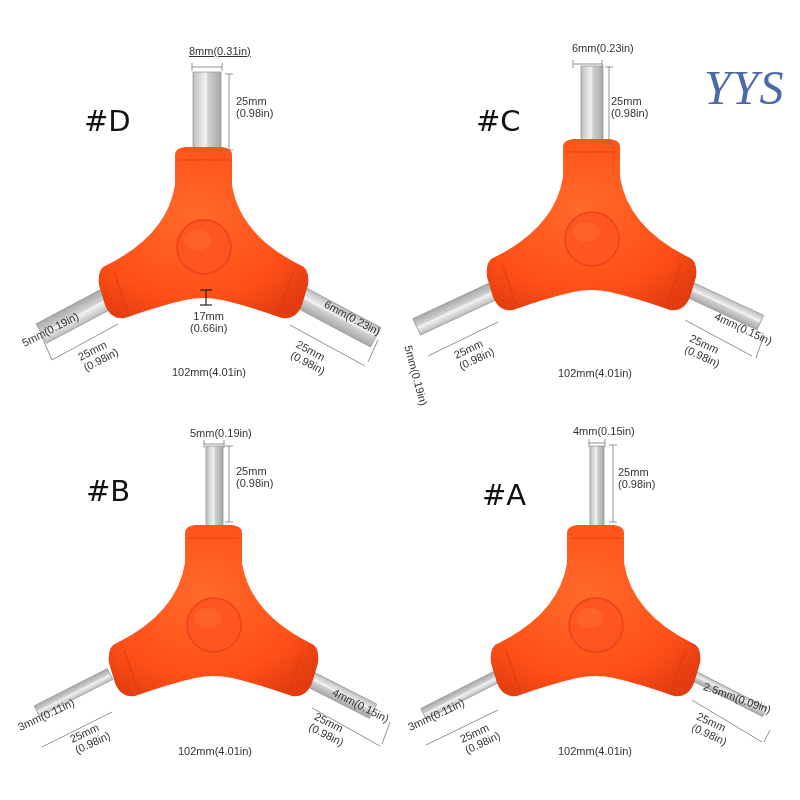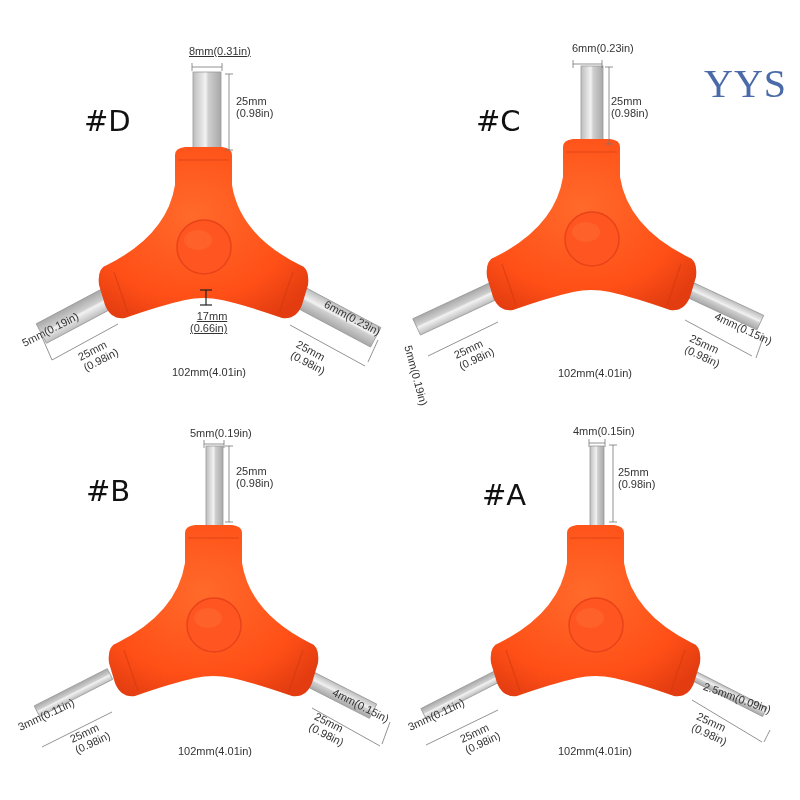--- a/index.html
+++ b/index.html
@@ -1,21 +1,21 @@
 <!DOCTYPE html>
 <html><head>
 <meta charset="utf-8">
 <style>
   html, body { margin: 0; padding: 0; background: #ffffff; }
   body { width: 800px; height: 800px; position: relative; overflow: hidden; font-family: "Liberation Sans", sans-serif; }
   .quad { position: absolute; width: 400px; height: 400px; }
   .quad svg { position: absolute; left: 0; top: 0; }
   .label { position: absolute; font-family: "DejaVu Sans", sans-serif; font-size: 29px; color: #111; letter-spacing: 0px; }
   .dim { position: absolute; font-size: 11px; color: #333; line-height: 12px; white-space: nowrap; }
-  .watermark { position: absolute; left: 704px; top: 60px; font-family: "Liberation Serif", serif; font-size: 40px; color: #4a6aa8; letter-spacing: 1px; }
+  .watermark { position: absolute; left: 704px; top: 60px; font-family: "Liberation Serif", serif; font-style: italic; font-size: 48px; color: #4a6aa8; letter-spacing: 1px; }
 </style>
 </head>
 <body>
 
 <svg width="0" height="0" style="position:absolute">
   <defs>
     <linearGradient id="shaftGradV" x1="0" x2="1" y1="0" y2="0">
       <stop offset="0" stop-color="#bdbdbd"></stop>
       <stop offset="0.45" stop-color="#f2f2f2"></stop>
       <stop offset="0.55" stop-color="#cfcfcf"></stop>
@@ -99,21 +99,21 @@
   <div class="dim" style="left:20px;top:338px;transform:rotate(-27deg);transform-origin:left top;">5mm(0.19in)</div>
   <div class="dim" style="left:76px;top:352px;transform:rotate(-27deg);transform-origin:left top;">
     <div>25mm</div>
     <div>(0.98in)</div>
   </div>
   <div class="dim" style="left:328px;top:298px;transform:rotate(28deg);transform-origin:left top;">6mm(0.23in)</div>
   <div class="dim" style="left:300px;top:338px;transform:rotate(28deg);transform-origin:left top;">
     <div>25mm</div>
     <div>(0.98in)</div>
   </div>
-  <div class="dim" style="left:190px;top:310px;text-align:right;text-decoration:underline;">
+  <div class="dim" style="left:190px;top:310px;text-align:center;">
     <div>17mm</div>
     <div>(0.66in)</div>
   </div>
   <div class="dim" style="left:172px;top:366px;">102mm(4.01in)</div>
 </div>
 
 <div class="quad" style="left:400px;top:0;">
   <svg width="400" height="400">
     <g transform="translate(-12,-8)">
       <rect x="193" y="74" width="22" height="80" fill="url(#shaftGradV)" stroke="#9a9a9a" stroke-width="0.8"></rect>

